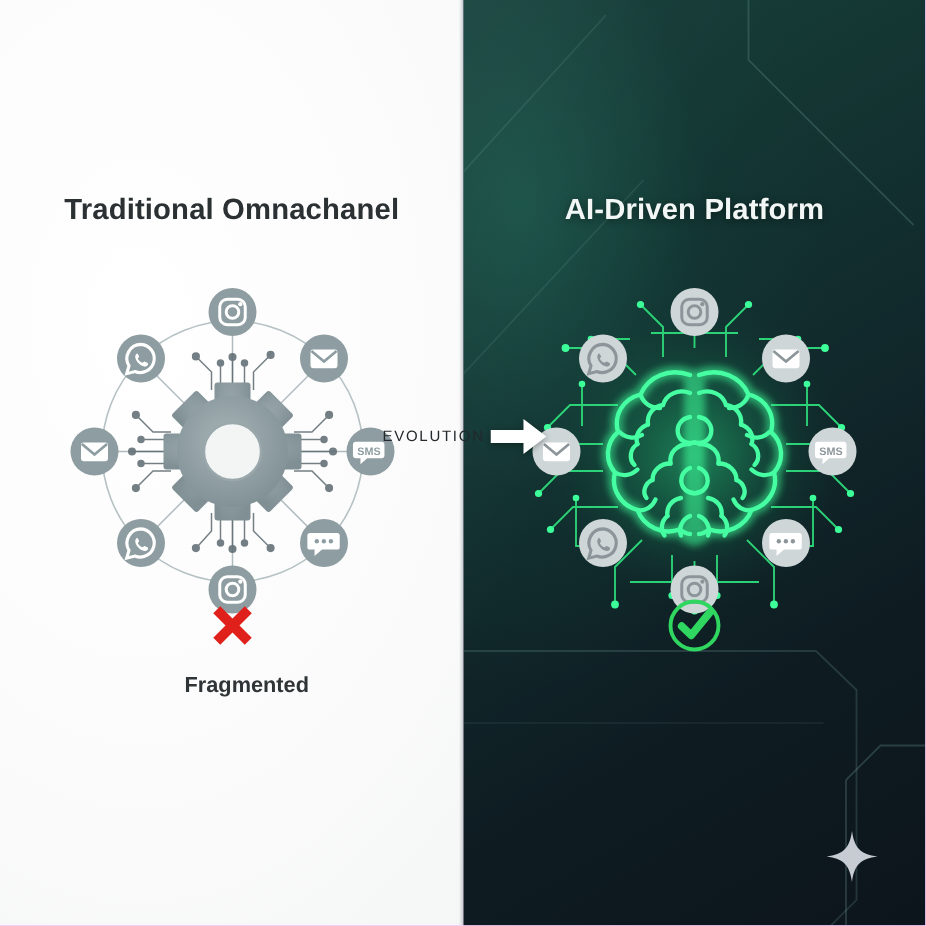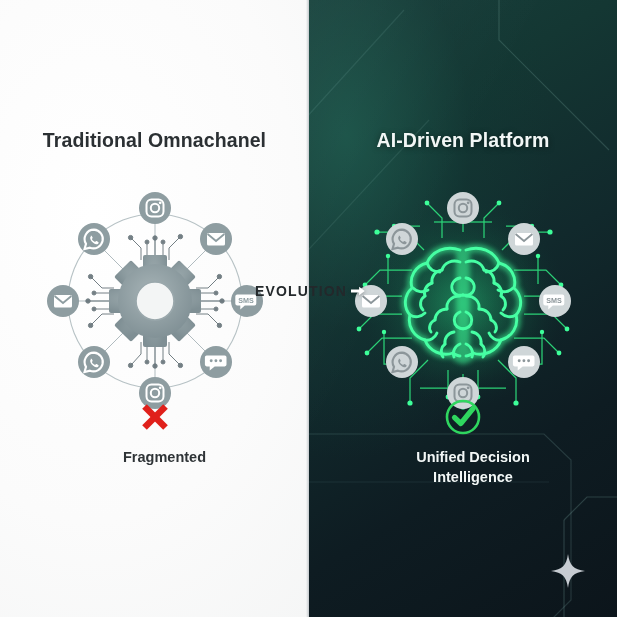--- a/index.html
+++ b/index.html
@@ -57,21 +57,21 @@
   }
   .caption-left{color:#2f3437;}
   .caption-right{color:#f2f7f6;}
 
   
   .evo{
     position:absolute;left:255px;top:270px;width:110px;height:42px;
     display:flex;align-items:center;pointer-events:none;
   }
   .evo-label{
-    font-size:14px;font-weight:bold;letter-spacing:1.15px;color:#23282b;
+    font-size:10px;font-weight:normal;letter-spacing:1.15px;color:#23282b;
     white-space:nowrap;margin-right:4px;
   }
   .evo-arrow{filter:drop-shadow(0 1px 2px rgba(0,0,0,.35));}
 </style>
 </head>
 <body>
 
 <div id="stage">
 
   <div class="panel-left">
@@ -415,24 +415,20 @@
       </svg>
     </div>
 
     <div class="status">
       <div class="mark">
         <svg width="40" height="40" viewBox="0 0 40 40">
           <circle cx="20" cy="20" r="16" fill="none" stroke="#2fd65f" stroke-width="2.6"></circle>
           <path d="M11.5 20.5 L17.8 26.5 L30 11.5" fill="none" stroke="#2fd65f" stroke-width="5.2" stroke-linecap="round" stroke-linejoin="round"></path>
         </svg>
       </div>
-      <div class="caption caption-right">
-        <div>Unified Decision</div>
-        <div>Intelligence</div>
-      </div>
     </div>
 
     <svg style="position:absolute;left:240px;top:552px;" width="38" height="40" viewBox="0 0 38 40">
       <path d="M19 2 C20.6 13.4 24.6 17.4 36 19 C24.6 20.6 20.6 24.6 19 36 C17.4 24.6 13.4 20.6 2 19 C13.4 17.4 17.4 13.4 19 2Z" fill="#c7ccd2"></path>
     </svg>
   </div>
 
   <div class="evo">
     <div class="evo-label">EVOLUTION</div>
     <svg class="evo-arrow" width="62" height="40" viewBox="0 0 62 40">

